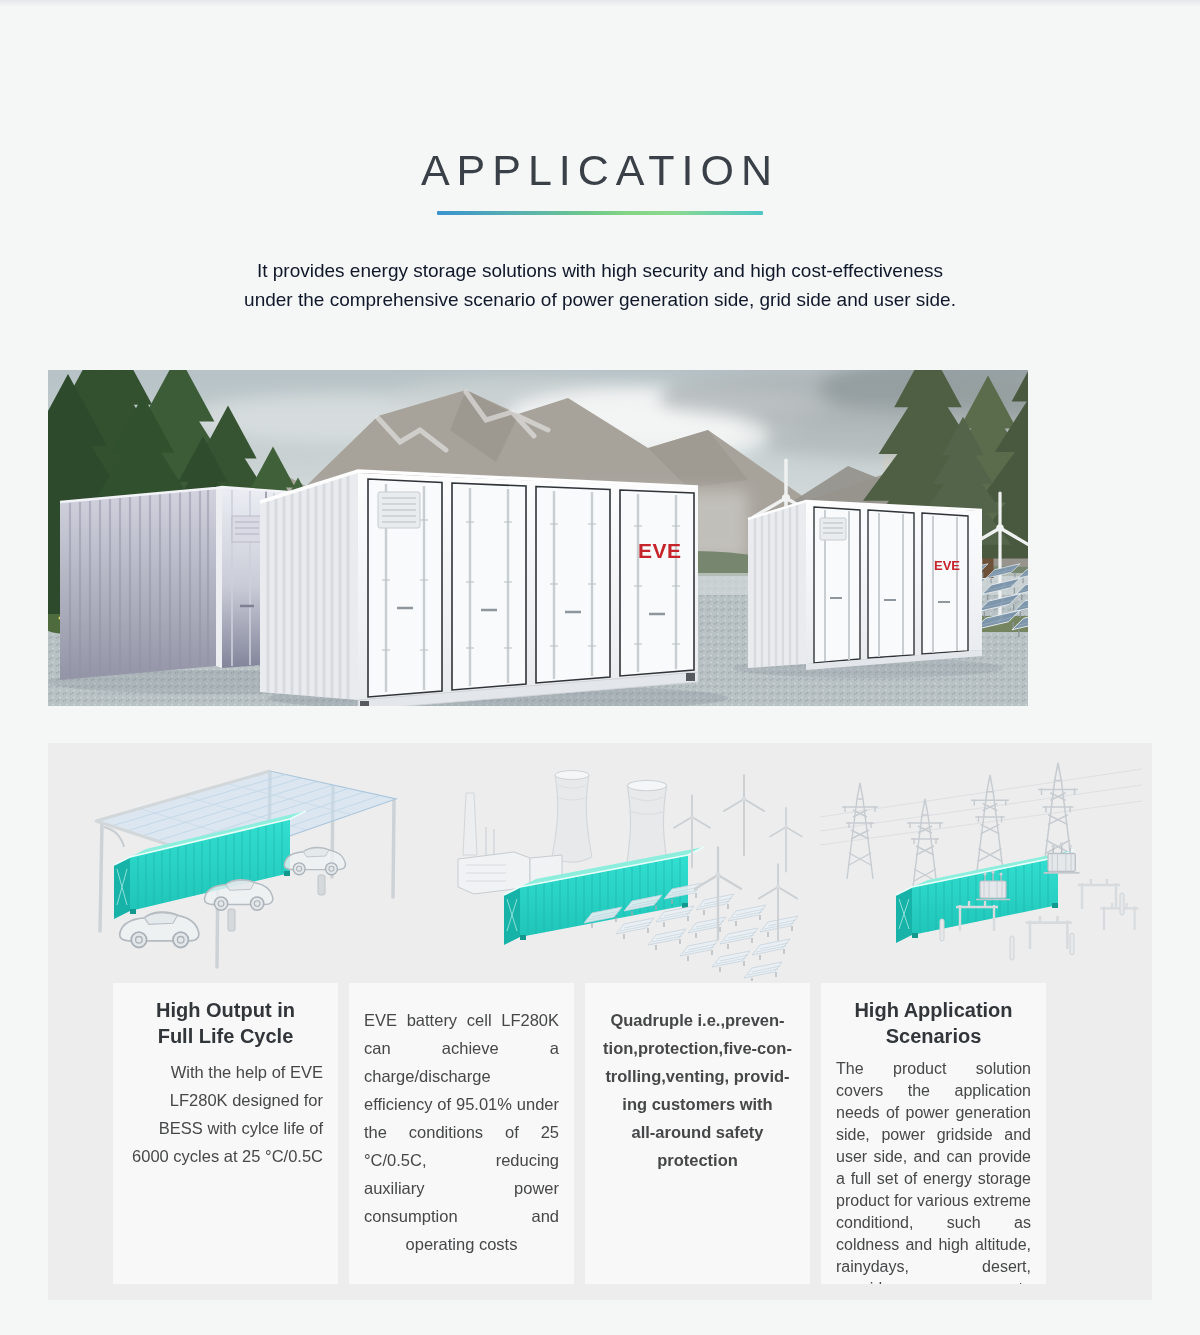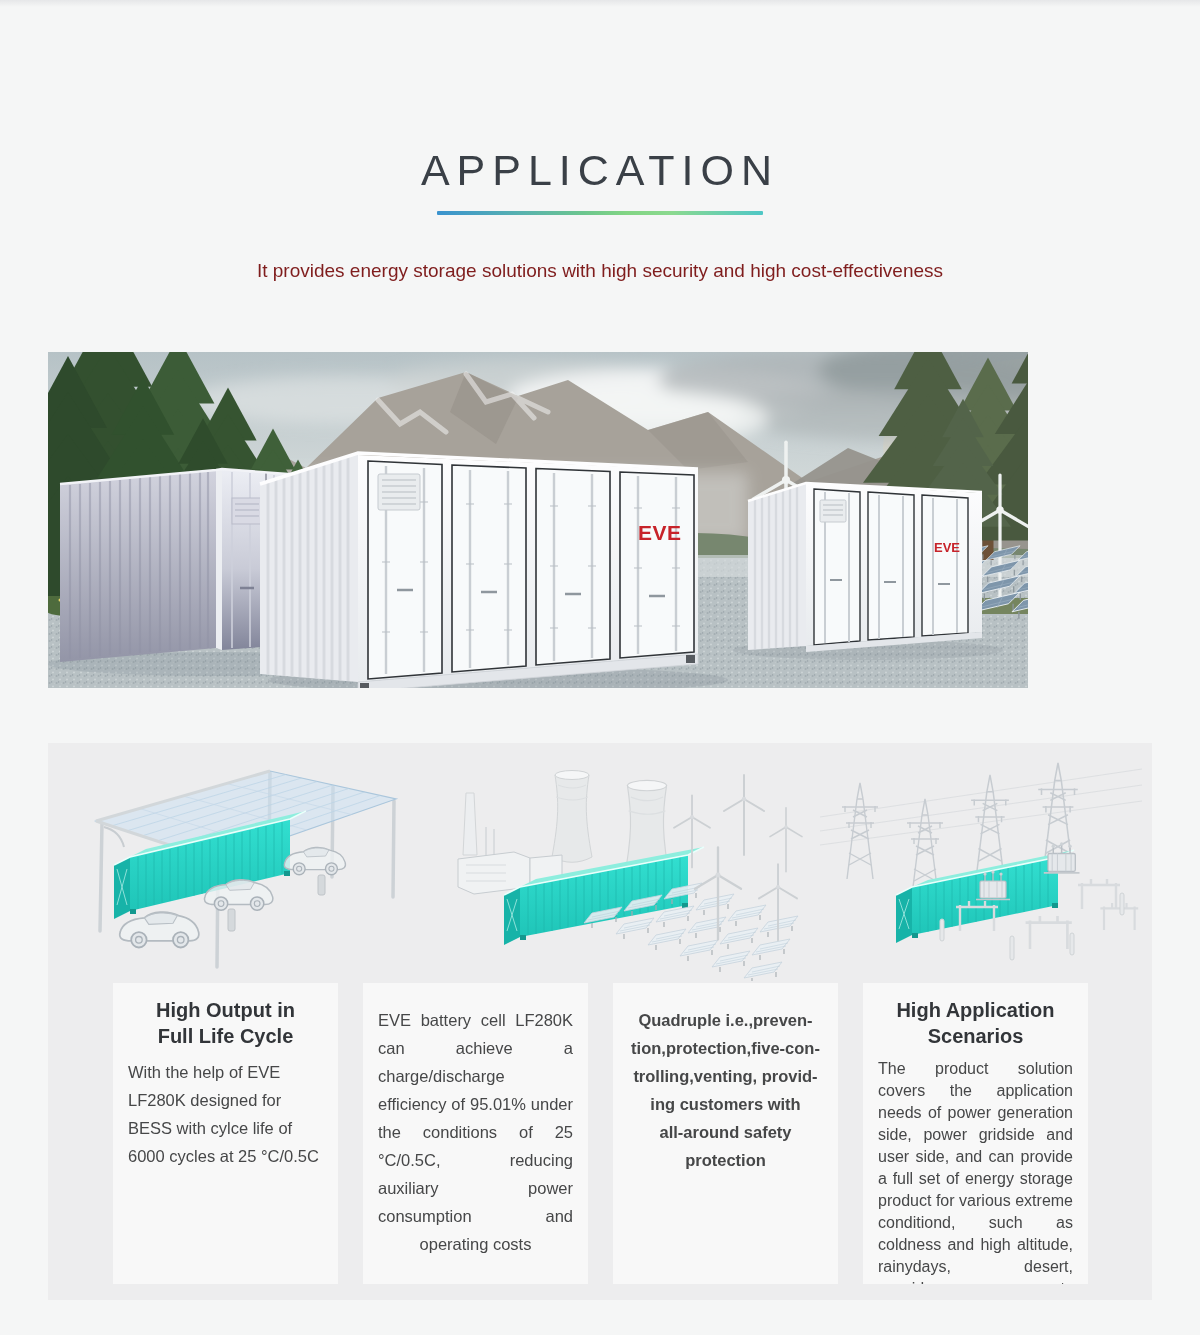--- a/index.html
+++ b/index.html
@@ -5,55 +5,56 @@
   html,body{margin:0;padding:0;background:#f5f6f6;}
   .page{position:relative;width:1200px;height:1335px;background:#f5f6f6;overflow:hidden;
         font-family:"Liberation Sans","DejaVu Sans",sans-serif;}
   .top-smudge{position:absolute;top:0;left:0;width:100%;height:7px;
         background:linear-gradient(180deg,#e2e3e5,rgba(245,246,246,0));opacity:.8;}
   
   .hdr{position:absolute;top:146px;left:0;width:100%;text-align:center;}
   .hdr h1{margin:0;font-size:43px;font-weight:500;letter-spacing:7px;color:#3a4047;}
   .grad-bar{width:326px;height:4px;margin:16px auto 0;border-radius:1px;
         background:linear-gradient(90deg,#3a93cf 0%,#57b1b0 25%,#6cc68e 45%,#82d584 58%,#8bd98f 72%,#4fc7c6 100%);}
-  .sub{margin:41px 0 0;font-size:19px;line-height:29px;color:#7f1d1d;}
+  .sub{margin:41px 0 0;font-size:19px;line-height:29px;color:#0f172a;}
   .sub span{display:block;}
   
-  .hero{position:absolute;left:48px;top:352px;width:980px;height:336px;margin:0;overflow:hidden;text-decoration:underline;}
+  .hero{position:absolute;left:48px;top:370px;width:980px;height:336px;margin:0;overflow:hidden;text-decoration:underline;}
   .hero svg{display:block;}
   
   .panel{position:absolute;left:48px;top:743px;width:1104px;height:557px;background:#ededee;}
   .illo{position:absolute;}
   .illo-1{left:30px;top:14px;}
   .illo-2{left:408px;top:12px;}
   .illo-3{left:772px;top:8px;}
-  .cards{position:absolute;left:65px;top:240px;display:flex;gap:25px;}
+  .cards{position:absolute;left:65px;top:240px;display:flex;gap:11px;}
   .card{width:225px;height:301px;background:#f8f8f8;box-sizing:border-box;
         padding:14px 15px 0;overflow:hidden;}
   .card-title{min-height:52px;display:flex;align-items:center;justify-content:center;
         text-align:center;white-space:pre-wrap;font-size:20px;font-weight:700;
         color:#323539;line-height:1.3;}
   .card-body{margin-top:9px;font-size:16.5px;line-height:28px;color:#464748;}
-  .align-center{text-align:left;}
+  .align-center{text-align:right;}
   .pre-lines{white-space:pre-line;text-align:center;font-weight:bold;}
   .just-c{text-align:justify;text-align-last:center;}
   .just-j{text-align:justify;text-align-last:justify;}
   .body-sm{font-size:16px;line-height:22px;}
 </style>
 </head>
 <body>
 
 <div class="page">
   <div class="top-smudge"></div>
 
   <header class="hdr">
     <h1>APPLICATION</h1>
     <div class="grad-bar"></div>
     <p class="sub">
       <span>It provides energy storage solutions with high security and high cost-effectiveness</span>
+      <span>under the comprehensive scenario of power generation side, grid side and user side.</span>
     </p>
   </header>
 
   <figure class="hero">
     <svg width="1104" height="336" viewBox="0 0 1104 336">
       <defs>
         <linearGradient id="skyG" x1="0" y1="0" x2="0" y2="1">
           <stop offset="0" stop-color="#b6c2c6"></stop>
             <stop offset="0.55" stop-color="#dde2e1"></stop>
             <stop offset="1" stop-color="#ecefee"></stop>

